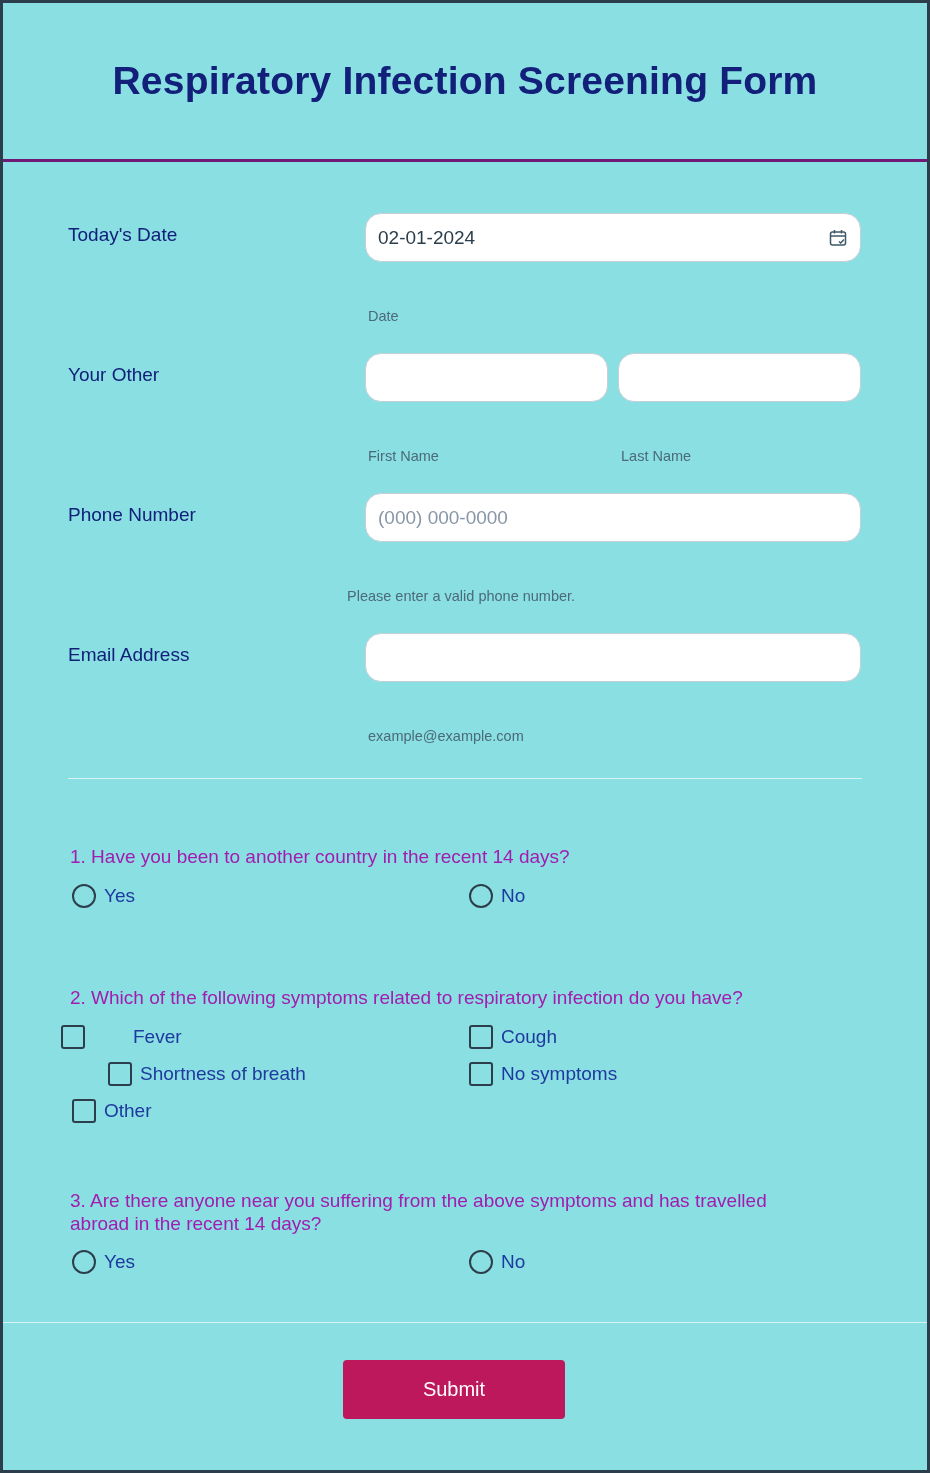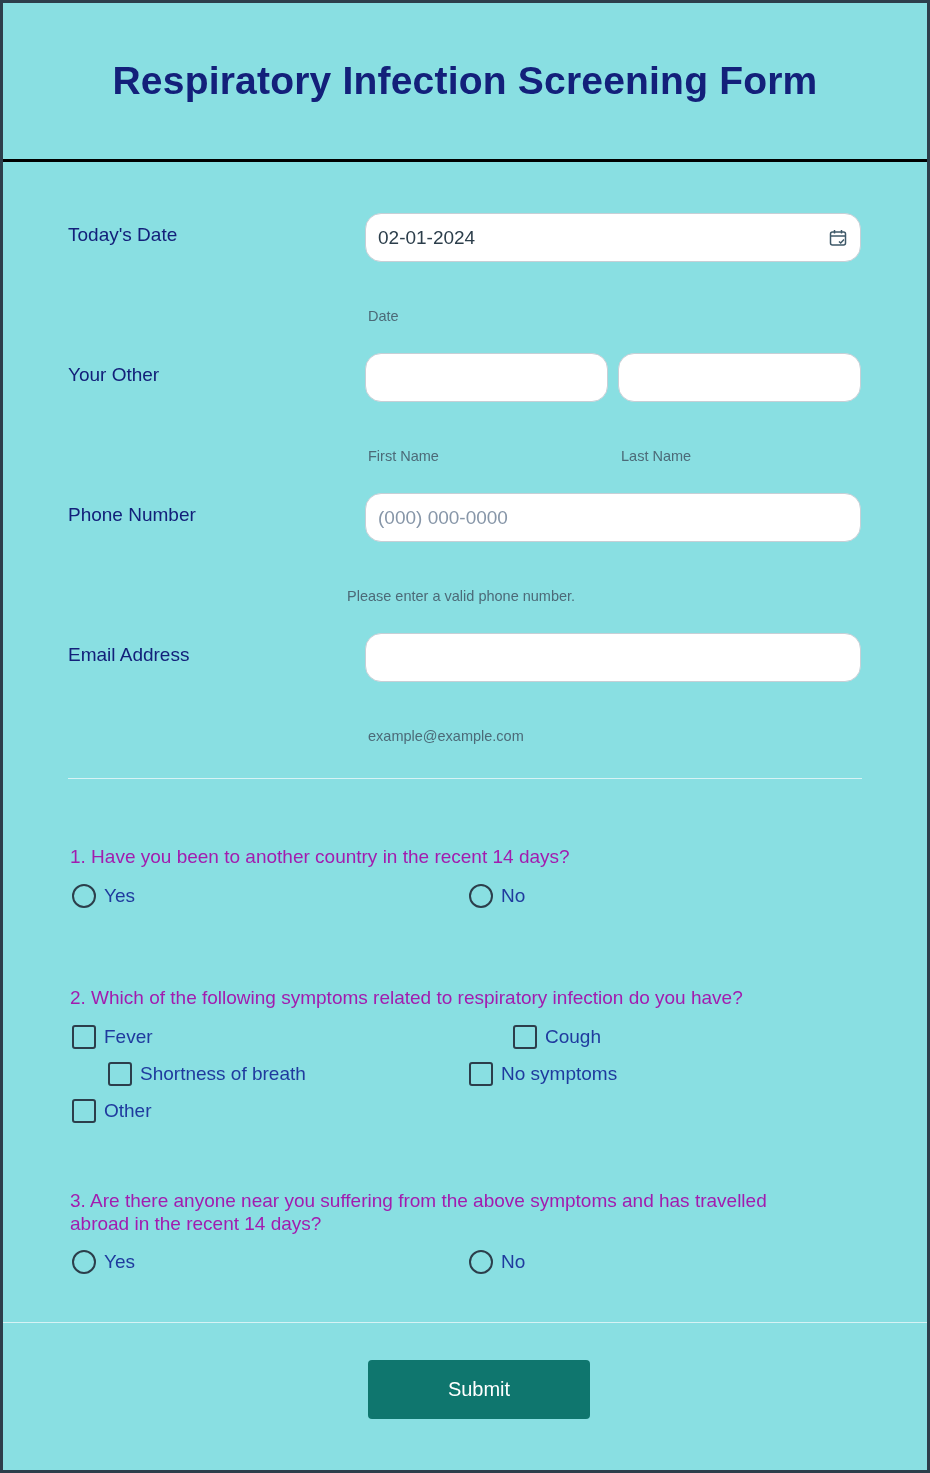--- a/index.html
+++ b/index.html
@@ -4,21 +4,21 @@
 <style>
   * { box-sizing: border-box; margin: 0; padding: 0; }
   html, body { width: 930px; height: 1473px; background: #2c3e4b; overflow: hidden; }
   body { font-family: "Liberation Sans", sans-serif; }
   .frame {
     position: absolute; left: 3px; top: 3px; width: 924px; height: 1467px;
     background: #89dfe2;
   }
   .header {
     position: absolute; left: 0; top: 0; width: 924px; height: 159px;
-    border-bottom: 3px solid #000000;
+    border-bottom: 3px solid #701a75;
   }
   .title {
     position: absolute; left: 0; width: 924px; top: 56px; text-align: center;
     font-size: 39px; font-weight: bold; color: #13207a; letter-spacing: 0.2px;
   }
   .row-label {
     position: absolute; left: 65px; font-size: 19px; color: #13207a;
   }
   .input {
     position: absolute; background: #fff; border: 1px solid #c7cfd6; border-radius: 16px;
@@ -38,22 +38,22 @@
     position: absolute; display: flex; align-items: center; cursor: pointer;
   }
   .radio {
     width: 24px; height: 24px; border: 2.5px solid #2c3e4b; border-radius: 50%; background: transparent;
   }
   .check {
     width: 24px; height: 24px; border: 2.5px solid #2c3e4b; border-radius: 3px; background: transparent;
   }
   .opt-label { margin-left: 8px; font-size: 19px; color: #1f3a9e; }
   .submit {
-    position: absolute; left: 365px; top: 1357px; width: 222px; height: 59px;
-    background: #0f766e; color: #fff; border: none; border-radius: 4px;
+    position: absolute; left: 340px; top: 1357px; width: 222px; height: 59px;
+    background: #be185d; color: #fff; border: none; border-radius: 4px;
     font-family: "Liberation Sans", sans-serif; font-size: 20px; cursor: pointer;
   }
 </style>
 </head>
 <body>
 
 <div class="frame">
   <div class="header">
     <h1 class="title">Respiratory Infection Screening Form</h1>
   </div>
@@ -89,25 +89,25 @@
   <div class="opt" style="left:69px; top:881px;">
     <span class="radio"></span>
     <span class="opt-label">Yes</span>
   </div>
   <div class="opt" style="left:466px; top:881px;">
     <span class="radio"></span>
     <span class="opt-label">No</span>
   </div>
 
   <div class="question" style="top:983px;">2. Which of the following symptoms related to respiratory infection do you have?</div>
-  <div class="opt" style="left:69px; top:1022px;">
+  <div class="opt" style="left:58px; top:1022px;gap:40px;">
     <span class="check"></span>
     <span class="opt-label">Fever</span>
   </div>
-  <div class="opt" style="left:466px; top:1022px;margin-left:44px;">
+  <div class="opt" style="left:466px; top:1022px;">
     <span class="check"></span>
     <span class="opt-label">Cough</span>
   </div>
   <div class="opt" style="left:69px; top:1059px;padding-left:36px;">
     <span class="check"></span>
     <span class="opt-label">Shortness of breath</span>
   </div>
   <div class="opt" style="left:466px; top:1059px;">
     <span class="check"></span>
     <span class="opt-label">No symptoms</span>

